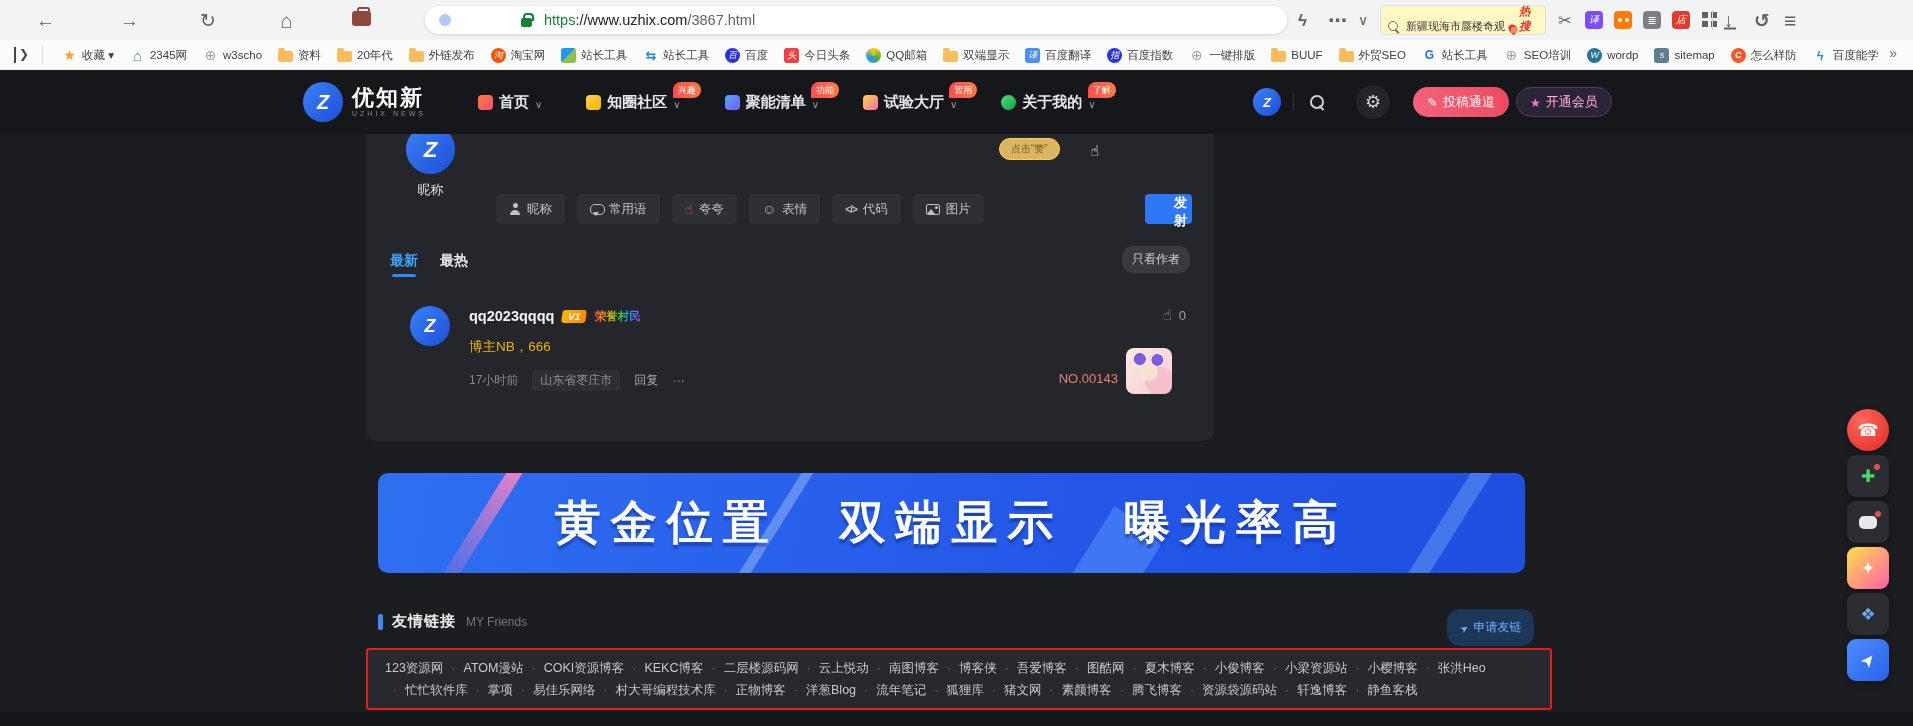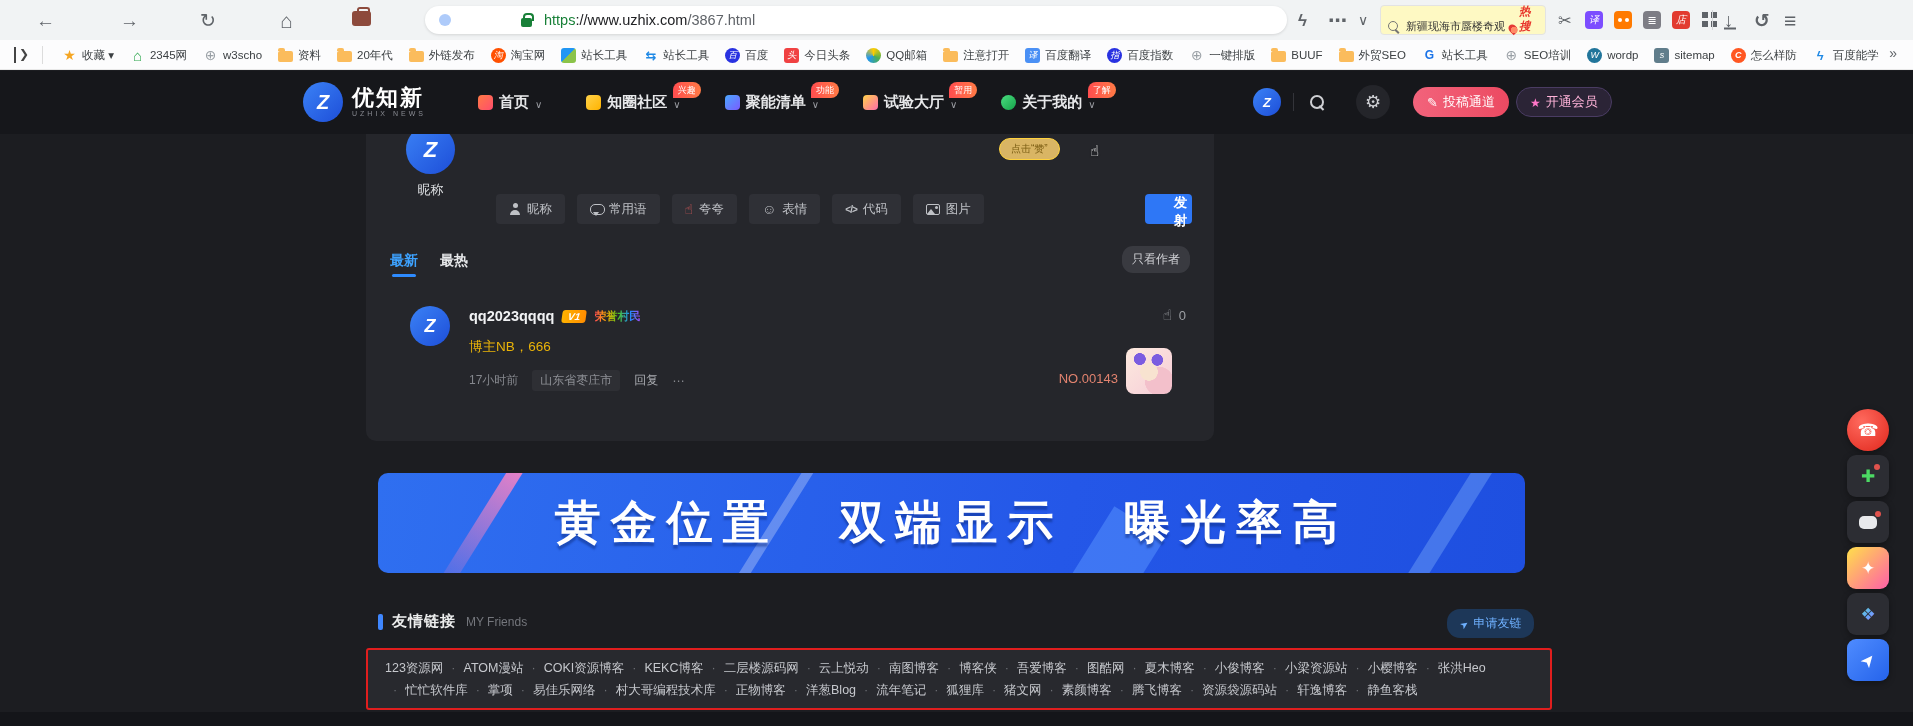--- a/index.html
+++ b/index.html
@@ -164,21 +164,21 @@
   .streak.s2 { left:390px; background:rgba(255,255,255,.28); width:10px; }
   .streak.s3 { left:1060px; background:rgba(140,190,255,.35); width:18px; }
   .streak.s4 { left:700px; top:40px; background:rgba(90,150,255,.5); width:60px; height:120px; }
   .banner-text { position:absolute; left:0; top:0; width:100%; height:100%; display:flex; align-items:center; justify-content:center; color:#fff; font-size:46px; font-weight:800; letter-spacing:10px; word-spacing:38px; text-shadow:0 4px 2px rgba(10,40,120,.45); }
 
   
   .friends-head { position:absolute; left:378px; top:541px; display:flex; align-items:center; }
   .fh-bar { width:5px; height:16px; background:#3f87ff; border-radius:2px; margin-right:9px; }
   .fh-title { color:#eceded; font-size:15px; font-weight:bold; letter-spacing:1px; }
   .fh-sub { color:#74767c; font-size:12px; margin-left:10px; }
-  .apply-btn { position:absolute; left:1447px; top:538px; height:29px; padding:0 13px; background:#1d3758; border:none; border-radius:13px; color:#6fb1ff; font-size:12px; display:flex; align-items:center; gap:5px; cursor:pointer; font-family:inherit; }
+  .apply-btn { position:absolute; left:1447px; top:538px; height:37px; padding:0 13px; background:#1d3758; border:none; border-radius:13px; color:#6fb1ff; font-size:12px; display:flex; align-items:center; gap:5px; cursor:pointer; font-family:inherit; }
   .apply-btn .plane::before { content:"➤"; display:inline-block; transform:rotate(-35deg); font-size:10px; }
   .friends-box { position:absolute; left:366px; top:577px; width:1186px; height:62px; background:#28292e; border:2px solid #e01e1e; border-radius:3px; overflow:hidden; }
   .flinks { padding:7px 17px; display:flex; flex-wrap:wrap; line-height:22px; }
   .flink { font-size:12.5px; color:#c6c8cd; cursor:pointer; white-space:nowrap; }
   .flink + .flink::before { content:"·"; color:#6e7076; margin:0 8px; cursor:default; }
 
   
   .float-col { position:absolute; left:1847px; top:338px; display:flex; flex-direction:column; gap:4px; }
   .fbtn { width:42px; height:42px; border-radius:9px; background:#2c2d33; box-shadow:0 2px 6px rgba(0,0,0,.35); display:flex; align-items:center; justify-content:center; color:#fff; font-size:17px; cursor:pointer; position:relative; }
   .fbtn.ic-service { border-radius:50%; background:radial-gradient(circle at 35% 30%, #ff6a5e, #e0271c); }
@@ -309,21 +309,21 @@
         <span class="bmlabel">今日头条</span>
       </div>
 
       <div class="bm">
         <span class="bmic ic-qq"></span>
         <span class="bmlabel">QQ邮箱</span>
       </div>
 
       <div class="bm">
         <span class="bmic ic-folder"></span>
-        <span class="bmlabel">注意打开</span>
+        <span class="bmlabel">双端显示</span>
       </div>
 
       <div class="bm">
         <span class="bmic ic-trans">
           <i>译</i>
         </span>
         <span class="bmlabel">百度翻译</span>
       </div>
 
       <div class="bm">

